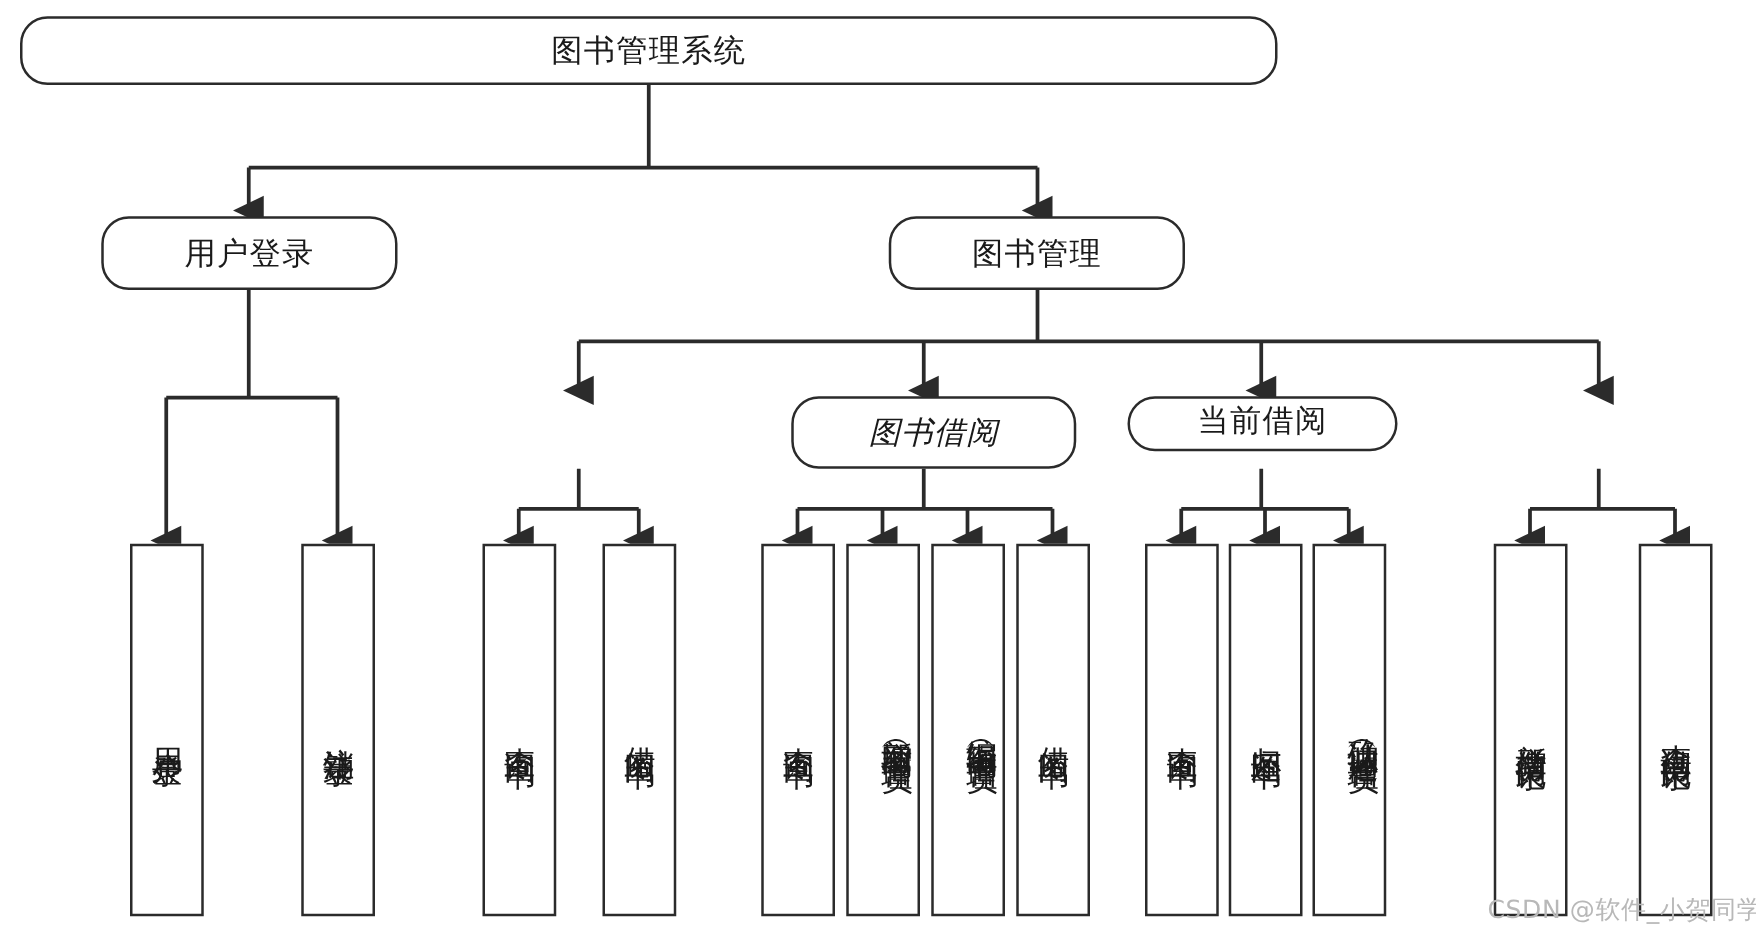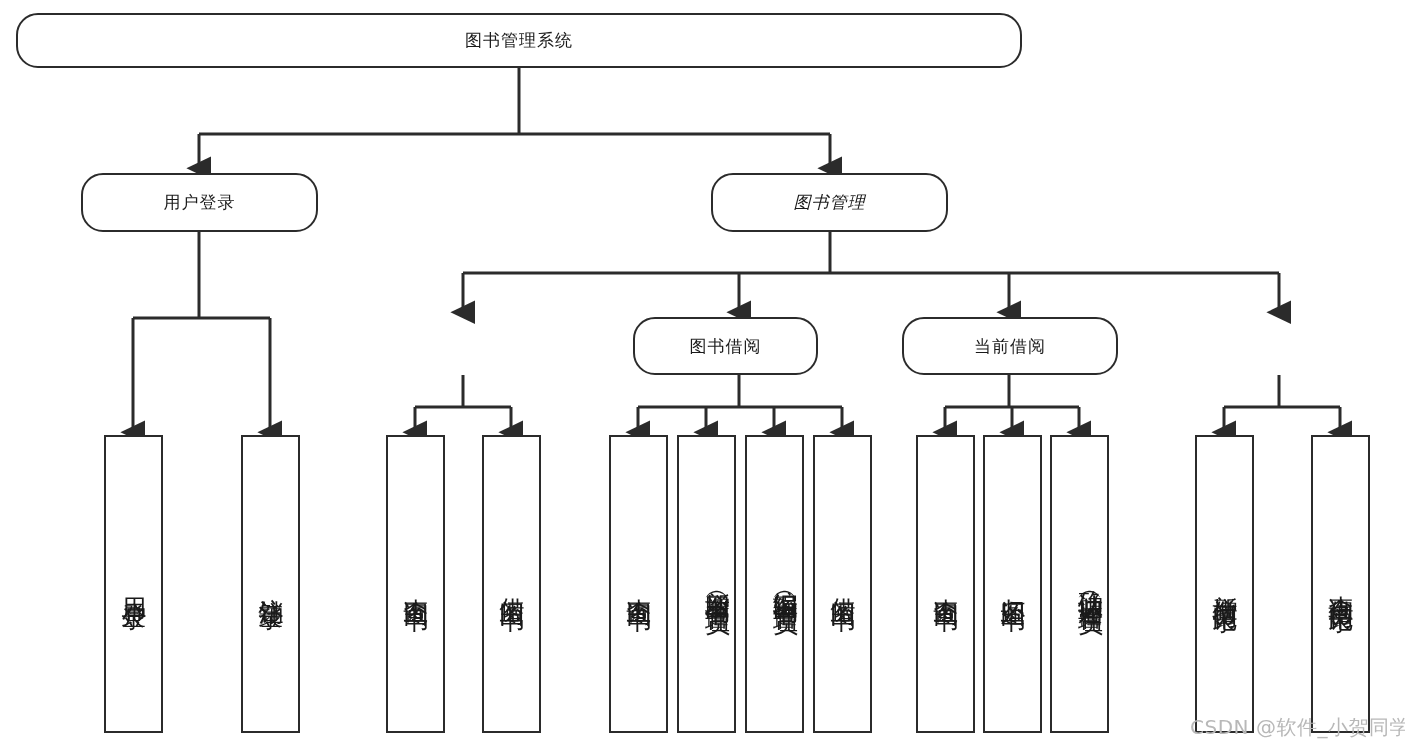--- a/index.html
+++ b/index.html
@@ -28,21 +28,21 @@
     position: absolute;
     box-sizing: border-box;
     background: #ffffff;
     border: 2.5px solid #2b2b2b;
     display: flex;
     align-items: center;
     justify-content: center;
     color: #1a1a1a;
   }
   .node.horiz {
-    font-size: 17px;
+    font-size: 25px;
     letter-spacing: 1px;
     line-height: 1.2;
     border-radius: 22px;
   }
   .node.vert {
     writing-mode: vertical-rl;
     text-orientation: upright;
     font-size: 25px;
     line-height: 1.35;
     letter-spacing: 3px;
@@ -120,24 +120,24 @@
       <path d="M 1279 375 L 1279 407"></path>
       <path d="M 1224 407 L 1340 407"></path>
       <path d="M 1224 407 L 1224 432" marker-end="url(#arrow)"></path>
       <path d="M 1340 407 L 1340 432" marker-end="url(#arrow)"></path>
     </g>
   </svg>
 
   <div class="node horiz" style="left:16px; top:13px; width:1006px; height:55px;">图书管理系统</div>
 
   <div class="node horiz" style="left:81px; top:173px; width:237px; height:59px;">用户登录</div>
-  <div class="node horiz" style="left:711px; top:173px; width:237px; height:59px;font-style:italic;">图书管理</div>
+  <div class="node horiz" style="left:711px; top:173px; width:237px; height:59px;">图书管理</div>
 
-  <div class="node horiz" style="left:633px; top:317px; width:185px; height:58px;">图书借阅</div>
-  <div class="node horiz" style="left:902px; top:317px; width:216px; height:58px;">当前借阅</div>
+  <div class="node horiz" style="left:633px; top:317px; width:228px; height:58px;font-style:italic;">图书借阅</div>
+  <div class="node horiz" style="left:902px; top:317px; width:216px; height:44px;font-family:Liberation Mono, monospace;">当前借阅</div>
 
   <div class="node vert midalign" style="left:104px; top:435px; width:59px; height:298px;">用户登录</div>
   <div class="node vert midalign" style="left:241px; top:435px; width:59px; height:298px;">注销登录</div>
 
   <div class="node vert midalign" style="left:386px; top:435px; width:59px; height:298px;">查询图书</div>
   <div class="node vert midalign" style="left:482px; top:435px; width:59px; height:298px;">借阅图书</div>
 
   <div class="node vert midalign" style="left:609px; top:435px; width:59px; height:298px;">查询图书</div>
   <div class="node vert topalign" style="left:677px; top:435px; width:59px; height:298px;">新增图书（管理员）</div>
   <div class="node vert topalign" style="left:745px; top:435px; width:59px; height:298px;">编辑图书（管理员）</div>

